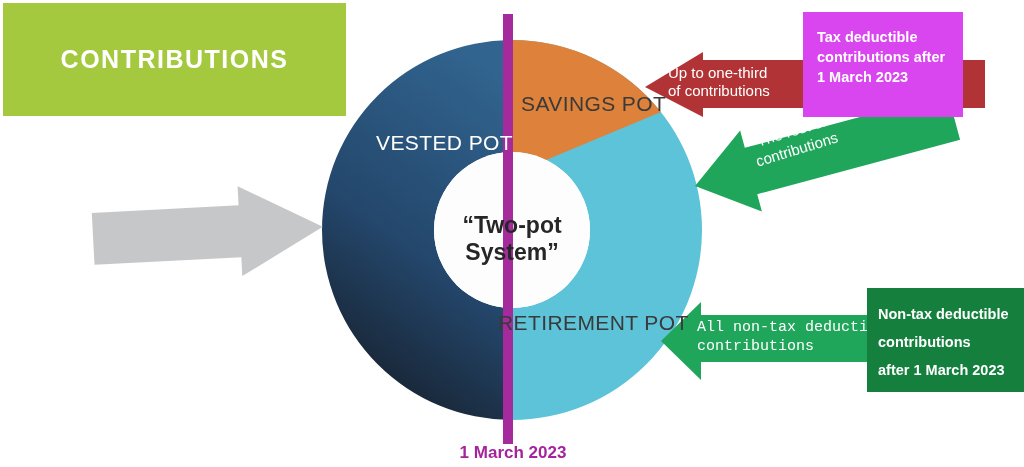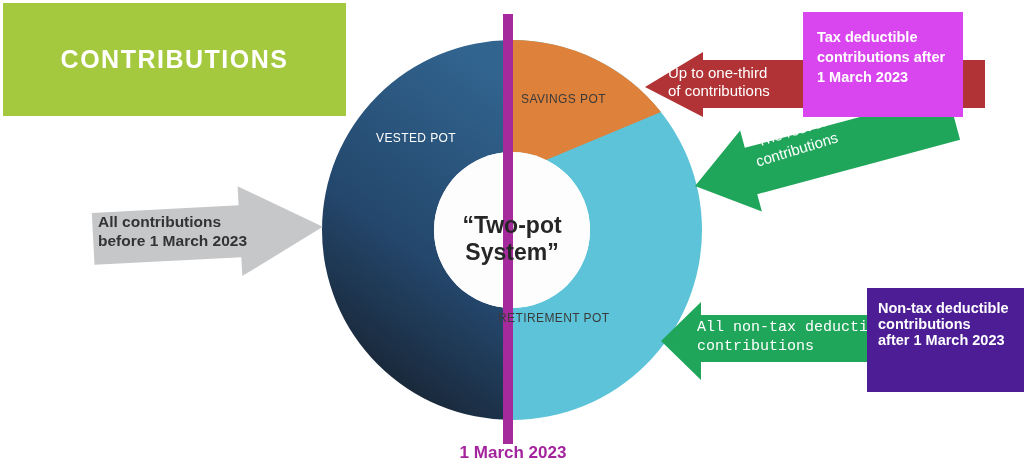--- a/index.html
+++ b/index.html
@@ -16,21 +16,21 @@
     display:flex;align-items:center;justify-content:center;
   }
   .header-title{
     color:#ffffff;font-weight:bold;font-size:25px;letter-spacing:1.5px;
   }
 
   
   svg.layer{left:0;top:0;}
 
   
-  .pot-label{font-size:12px;letter-spacing:.4px;}
+  .pot-label{font-size:21px;letter-spacing:.4px;}
   .lbl-vested{left:376px;top:131px;color:#ffffff;}
   .lbl-savings{left:521px;top:92px;color:#3A3A3A;}
   .lbl-retirement{left:498px;top:311px;color:#3A3A3A;}
 
   .center-text{
     left:427px;top:212px;width:170px;text-align:center;
     color:#262626;font-weight:bold;font-size:23px;line-height:27px;
   }
 
   .date-label{
@@ -54,23 +54,23 @@
     left:697px;top:318px;color:#ffffff;font-size:15px;line-height:19px;font-family:Liberation Mono, monospace;
   }
 
   
   .red-box{
     left:803px;top:12px;width:160px;height:105px;background:#d946ef;
     box-sizing:border-box;padding:15px 8px 0 14px;
     color:#ffffff;font-weight:bold;font-size:14.5px;line-height:20px;
   }
   .green-box{
-    left:867px;top:288px;width:157px;height:104px;background:#4c1d95;
+    left:867px;top:288px;width:157px;height:104px;background:#15803d;
     box-sizing:border-box;padding:12px 6px 0 11px;
-    color:#ffffff;font-weight:bold;font-size:14.5px;line-height:16px;
+    color:#ffffff;font-weight:bold;font-size:14.5px;line-height:28px;
   }
 </style>
 </head>
 <body>
 
 <div class="stage">
 
   <svg class="layer abs" width="1024" height="467" viewBox="0 0 1024 467">
     <defs>
       <linearGradient id="vestedGrad" x1="0.68" y1="0" x2="0.32" y2="1">
@@ -109,22 +109,20 @@
 
   <div class="abs pot-label lbl-vested">VESTED POT</div>
   <div class="abs pot-label lbl-savings">SAVINGS POT</div>
   <div class="abs pot-label lbl-retirement">RETIREMENT POT</div>
 
   <div class="abs center-text pre">“Two-pot
 System”</div>
 
   <div class="abs date-label">1 March 2023</div>
 
-  <div class="abs gray-arrow-text pre">All contributions
-before 1 March 2023</div>
   <div class="abs red-arrow-text pre">Up to one-third
 of contributions</div>
   <div class="abs diag-arrow-text pre">The rest of
 contributions</div>
   <div class="abs bottom-arrow-text pre">All non-tax deductible
 contributions</div>
 
   <div class="abs red-box pre">Tax deductible
 contributions after
 1 March 2023</div>

